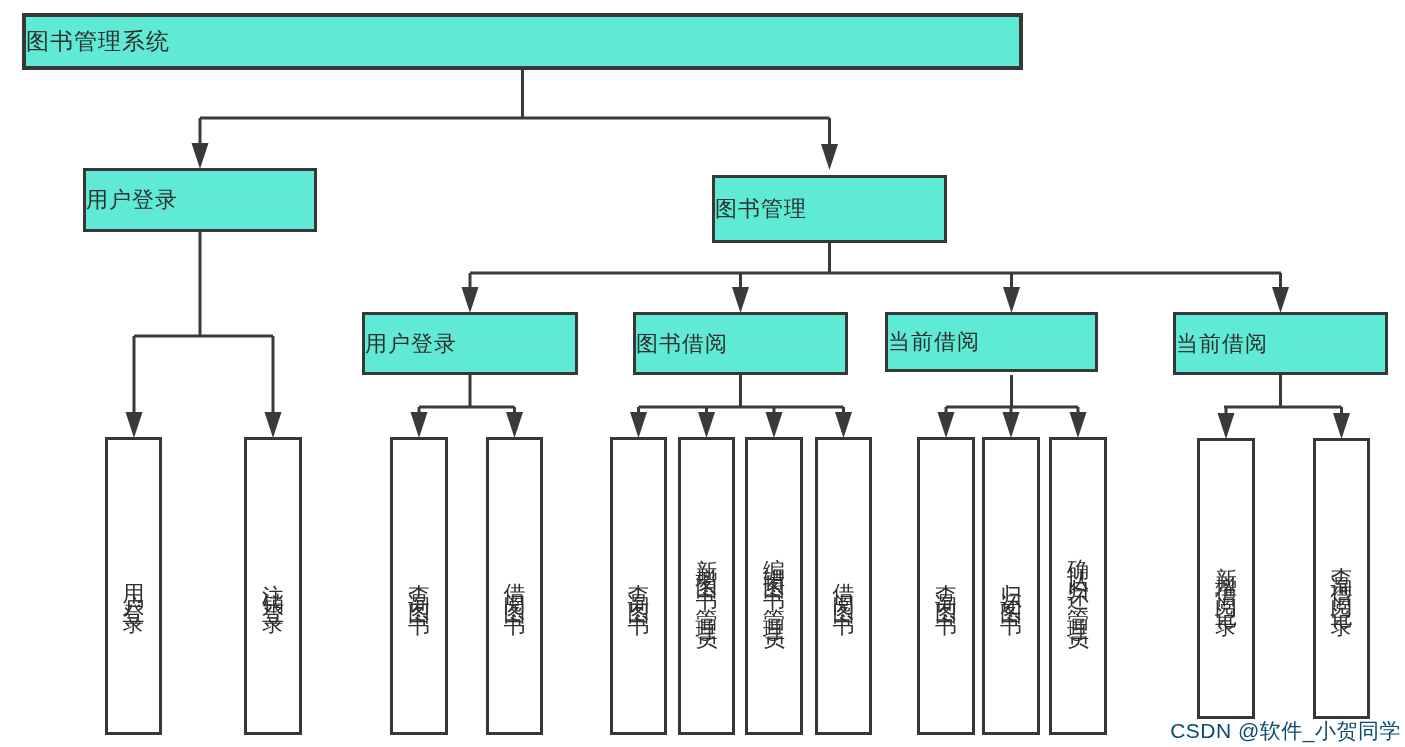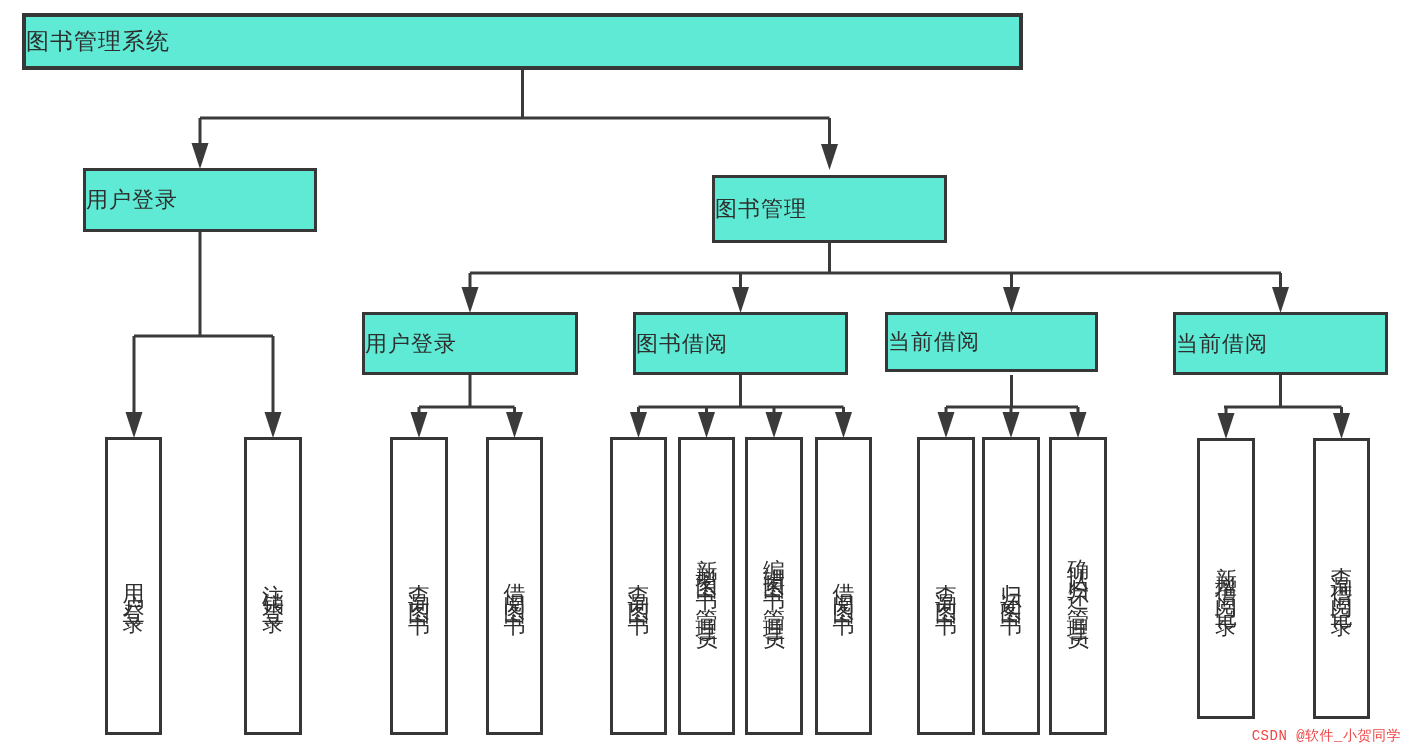--- a/index.html
+++ b/index.html
@@ -38,26 +38,25 @@
     writing-mode:vertical-rl;
     text-orientation:mixed;
     font-size:22px;
     letter-spacing:10px;
     line-height:1;
     white-space:nowrap;
   }
   #watermark{
     position:absolute;
     right:4px;bottom:2px;
-    font-size:14px;
+    font-size:21px;
     letter-spacing:0.5px;
-    color:#ef4444;
+    color:#0c4a6e;
     z-index:3;
     pointer-events:none;
-    font-family:Liberation Mono, monospace;
   }
 </style>
 </head>
 <body>
 
 <div id="canvas">
 
   <svg id="connectors" viewBox="0 0 1405 747" xmlns="http://www.w3.org/2000/svg">
 
     <path class="cline" d="M522.5 70 V118 M200 118 H829.5"></path>

